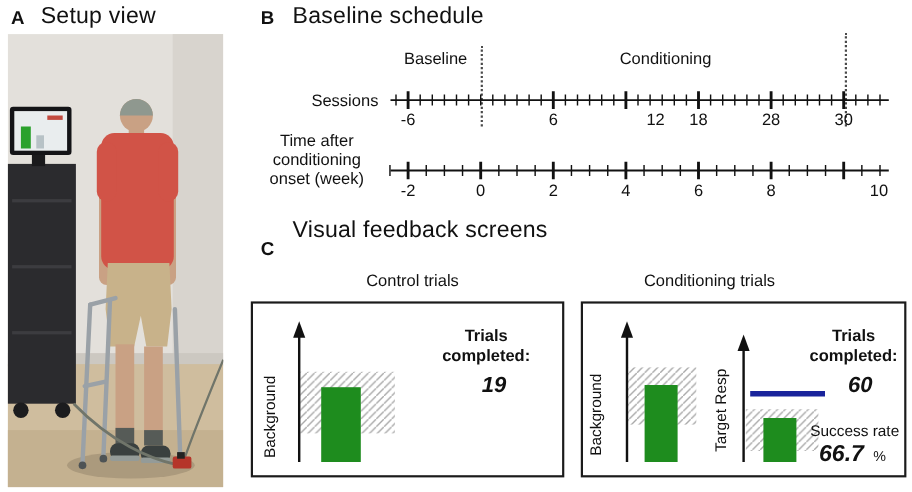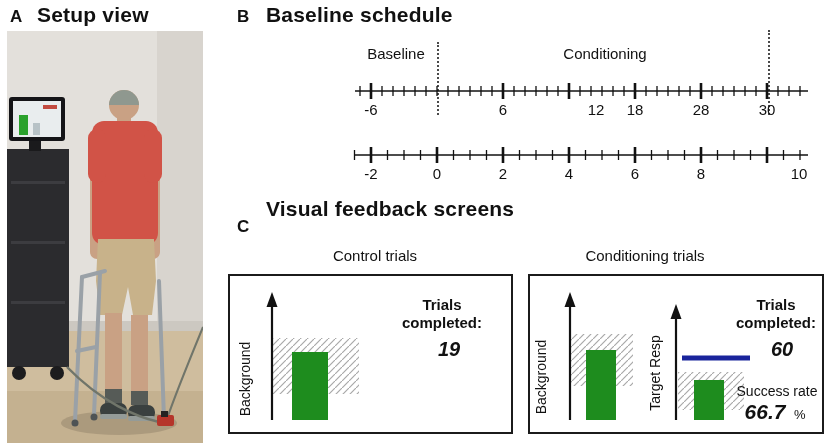--- a/index.html
+++ b/index.html
@@ -1,21 +1,21 @@
 <!DOCTYPE html>
 <html><head>
 <meta charset="utf-8">
 <style>
   html,body{margin:0;padding:0;background:#fff;}
   .figure{
     position:relative;width:829px;height:447px;background:#fff;overflow:hidden;
     font-family:"Liberation Sans",sans-serif;color:#111;
   }
   .panel-label{position:absolute;font-size:17px;font-weight:bold;}
-  .panel-title{position:absolute;font-size:21px;font-weight:bold;letter-spacing:.2px;}
+  .panel-title{position:absolute;font-size:21px;font-weight:normal;letter-spacing:.2px;}
   .phase-label{position:absolute;font-size:15px;transform:translateX(-50%);white-space:nowrap;}
   .tick-label{position:absolute;font-size:15px;transform:translateX(-50%);white-space:nowrap;}
   .dotted-line{position:absolute;width:0;border-left:2px dotted #4a4a4a;}
   .axis-name{position:absolute;font-size:15px;line-height:17px;}
   .screen-title{position:absolute;font-size:15px;transform:translateX(-50%);white-space:nowrap;}
   .screen-box{position:absolute;border:2px solid #1b1b1b;background:#fff;}
   svg text{font-family:"Liberation Sans",sans-serif;fill:#111;}
   .rot-label{font-size:14px;}
   .tc-label{font-size:15px;font-weight:bold;}
   .tc-value{font-size:20px;font-weight:bold;font-style:italic;}
@@ -100,33 +100,39 @@
 
   <div class="panel-label" style="left:237px;top:7px;">B</div>
   <div class="panel-title" style="left:266px;top:3px;">Baseline schedule</div>
 
   <div class="phase-label" style="left:396px;top:45px;">Baseline</div>
   <div class="phase-label" style="left:605px;top:45px;">Conditioning</div>
 
   <div class="dotted-line" style="left:437px;top:42px;height:73px;"></div>
   <div class="dotted-line" style="left:768px;top:30px;height:85px;"></div>
 
+  <div class="axis-name" style="left:232px;top:83px;width:112px;text-align:right;">Sessions</div>
 
   <svg viewBox="0 0 465 26" width="465" height="26" style="position:absolute;left:350px;top:78px;">
     <line x1="5" y1="13" x2="458" y2="13" stroke="#111" stroke-width="1.6"></line>
     <path stroke="#111" stroke-width="1.3" d="M10 8V18M21 8V18M32 8V18M43 8V18M54 8V18M65 8V18M76 8V18M87 8V18M98 8V18M109 8V18M120 8V18M131 8V18M142 8V18M153 8V18M164 8V18M175 8V18M186 8V18M197 8V18M208 8V18M219 8V18M230 8V18M241 8V18M252 8V18M263 8V18M274 8V18M285 8V18M296 8V18M307 8V18M318 8V18M329 8V18M340 8V18M351 8V18M362 8V18M373 8V18M384 8V18M395 8V18M406 8V18M417 8V18M428 8V18M439 8V18M450 8V18"></path>
     <path stroke="#111" stroke-width="2.6" d="M21 5V21M153 5V21M219 5V21M285 5V21M351 5V21M417 5V21"></path>
   </svg>
   <div class="tick-label" style="left:371px;top:101px;">-6</div>
   <div class="tick-label" style="left:503px;top:101px;">6</div>
   <div class="tick-label" style="left:596px;top:101px;">12</div>
   <div class="tick-label" style="left:635px;top:101px;">18</div>
   <div class="tick-label" style="left:701px;top:101px;">28</div>
   <div class="tick-label" style="left:767px;top:101px;">30</div>
 
+  <div class="axis-name line-block" style="left:232px;top:120px;width:112px;text-align:center;">
+    <span>Time after</span>
+    <span>conditioning</span>
+    <span>onset (week)</span>
+  </div>
 
   <svg viewBox="0 0 465 26" width="465" height="26" style="position:absolute;left:350px;top:142px;">
     <line x1="5" y1="13" x2="458" y2="13" stroke="#111" stroke-width="1.6"></line>
     <path stroke="#111" stroke-width="1.3" d="M4.5 8V18M21 8V18M37.5 8V18M54 8V18M70.5 8V18M87 8V18M103.5 8V18M120 8V18M136.5 8V18M153 8V18M169.5 8V18M186 8V18M202.5 8V18M219 8V18M235.5 8V18M252 8V18M268.5 8V18M285 8V18M301.5 8V18M318 8V18M334.5 8V18M351 8V18M367.5 8V18M384 8V18M400.5 8V18M417 8V18M433.5 8V18M450 8V18"></path>
     <path stroke="#111" stroke-width="2.6" d="M21 5V21M87 5V21M153 5V21M219 5V21M285 5V21M351 5V21M417 5V21"></path>
   </svg>
   <div class="tick-label" style="left:371px;top:165px;">-2</div>
   <div class="tick-label" style="left:437px;top:165px;">0</div>
   <div class="tick-label" style="left:503px;top:165px;">2</div>
   <div class="tick-label" style="left:569px;top:165px;">4</div>

